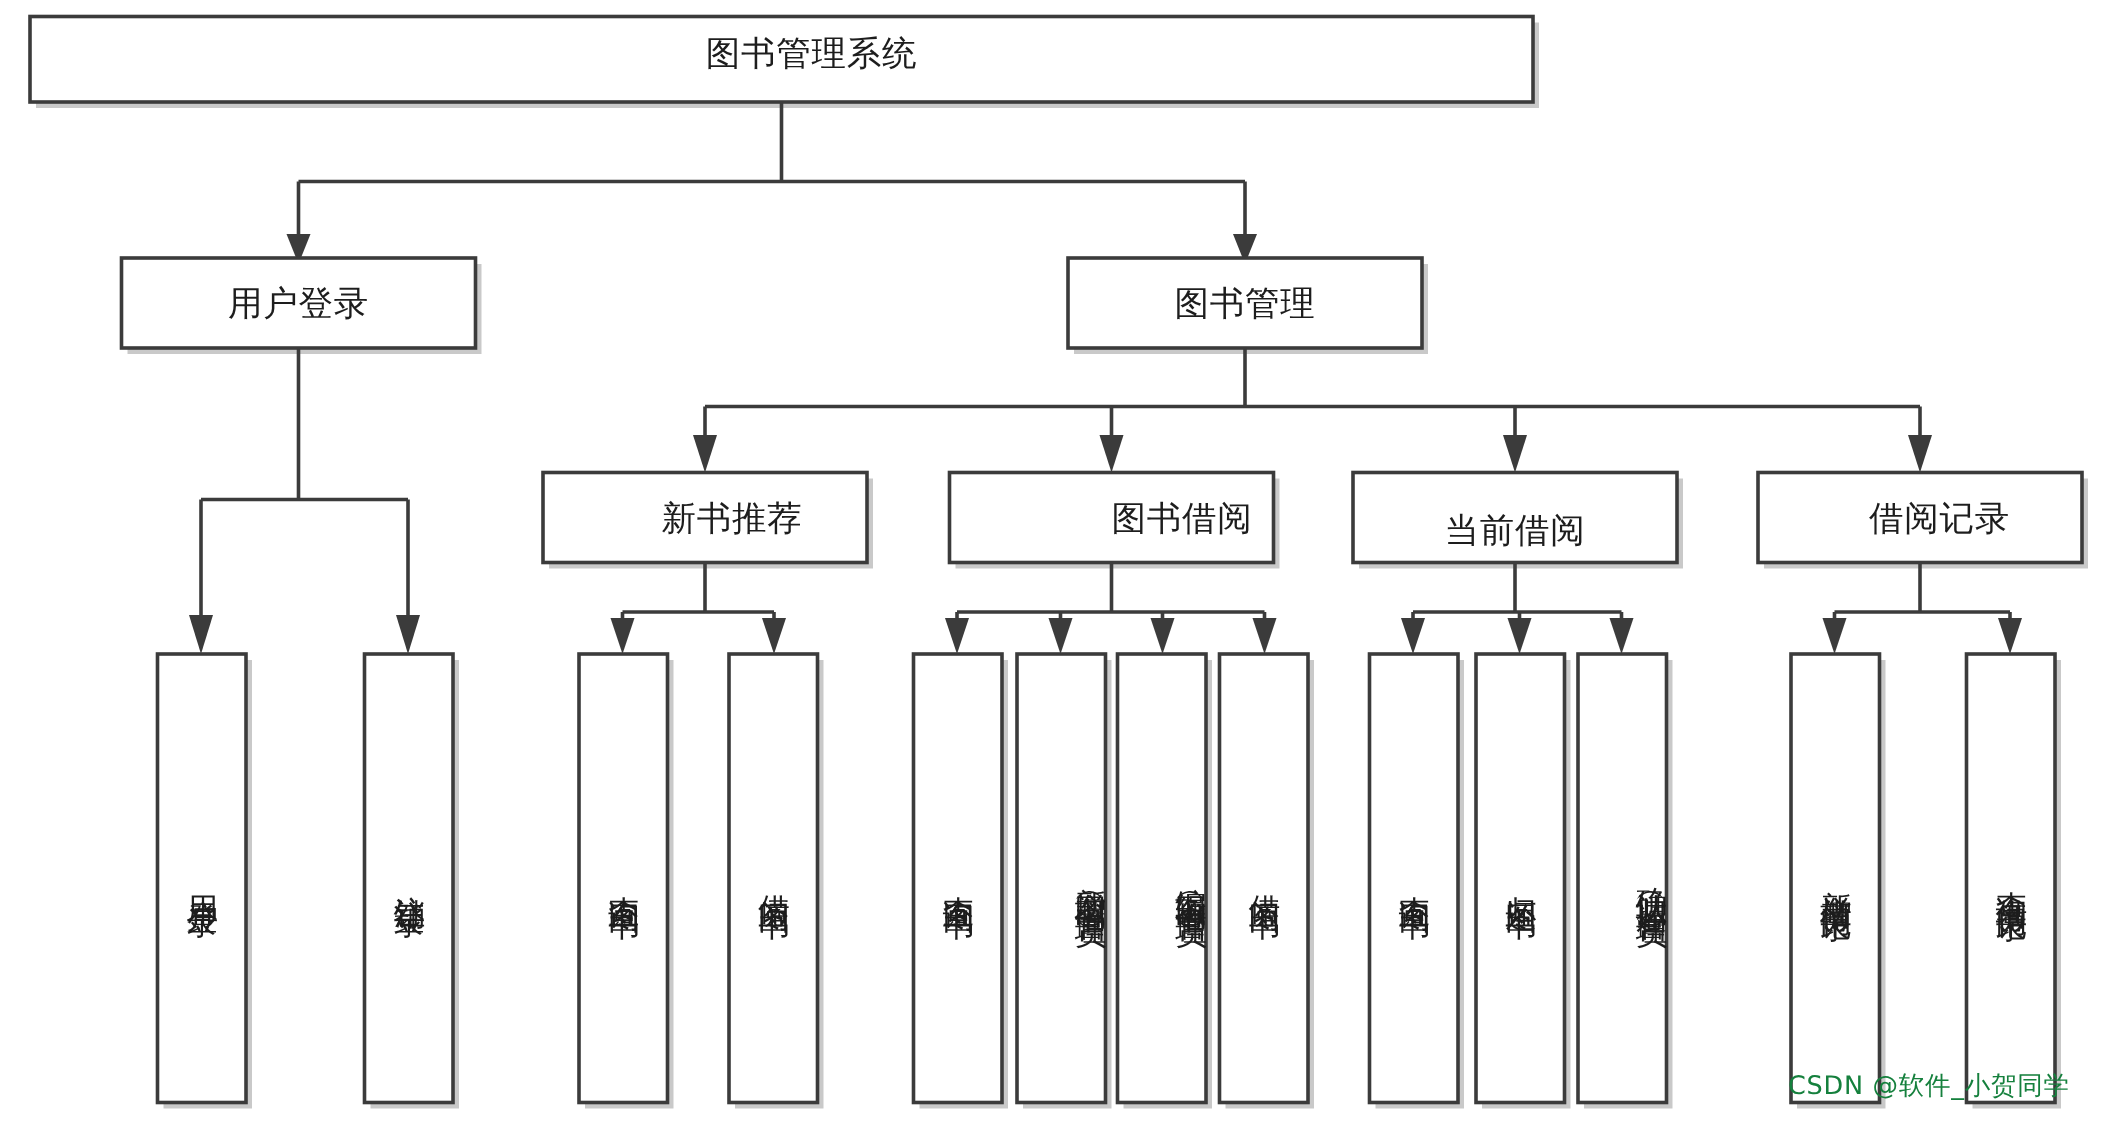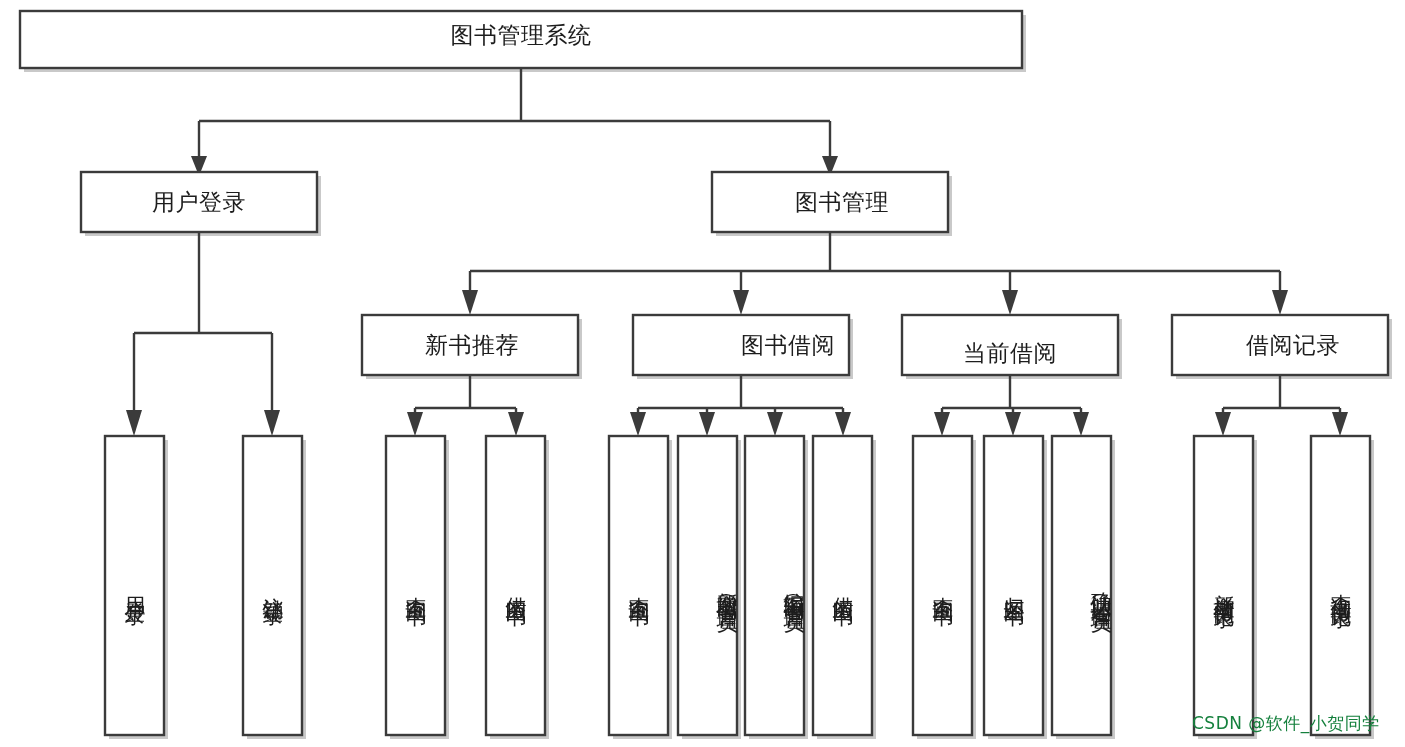--- a/index.html
+++ b/index.html
@@ -193,26 +193,26 @@
     <rect class="node-box" x="745" y="436" width="59" height="299"></rect>
     <rect class="node-box" x="813" y="436" width="59" height="299"></rect>
     <rect class="node-box" x="913" y="436" width="59" height="299"></rect>
     <rect class="node-box" x="984" y="436" width="59" height="299"></rect>
     <rect class="node-box" x="1052" y="436" width="59" height="299"></rect>
     <rect class="node-box" x="1194" y="436" width="59" height="299"></rect>
     <rect class="node-box" x="1311" y="436" width="59" height="299"></rect>
   </g>
 </svg>
 
-<div class="node-label horizontal" style="left:20px; top:11px; width:1002px; height:48px; font-size:23px;">图书管理系统</div>
+<div class="node-label horizontal" style="left:20px; top:11px; width:1002px; height:48px; font-size:23px;padding-left:20px;">图书管理系统</div>
 
 <div class="node-label horizontal" style="left:81px; top:172px; width:236px; height:60px; font-size:23px;">用户登录</div>
-<div class="node-label horizontal" style="left:712px; top:172px; width:236px; height:60px; font-size:23px;padding-left:12px;">图书管理</div>
-
-<div class="node-label horizontal" style="left:364px; top:315px; width:216px; height:60px; font-size:23px;">新书推荐</div>
+<div class="node-label horizontal" style="left:712px; top:172px; width:236px; height:60px; font-size:23px;">图书管理</div>
+
+<div class="node-label horizontal" style="left:380px; top:315px; width:216px; height:60px; font-size:23px;">新书推荐</div>
 <div class="node-label horizontal" style="left:633px; top:315px; width:216px; height:60px; font-size:23px;padding-left:47px;">图书借阅</div>
 <div class="node-label horizontal" style="left:902px; top:315px; width:216px; height:76px; font-size:23px;">当前借阅</div>
 <div class="node-label horizontal" style="left:1172px; top:315px; width:242px; height:60px; font-size:23px;">借阅记录</div>
 
 <div class="node-label vertical" style="left:105px; top:436px; width:59px; height:299px;">用户登录</div>
 <div class="node-label vertical" style="left:243px; top:436px; width:59px; height:299px;">注销登录</div>
 <div class="node-label vertical" style="left:386px; top:436px; width:59px; height:299px;">查询图书</div>
 <div class="node-label vertical" style="left:486px; top:436px; width:59px; height:299px;">借阅图书</div>
 <div class="node-label vertical" style="left:609px; top:436px; width:59px; height:299px;">查询图书</div>
 <div class="node-label vertical top-align" style="left:678px; top:436px; width:59px; height:299px;">新增图书（管理员）</div>

